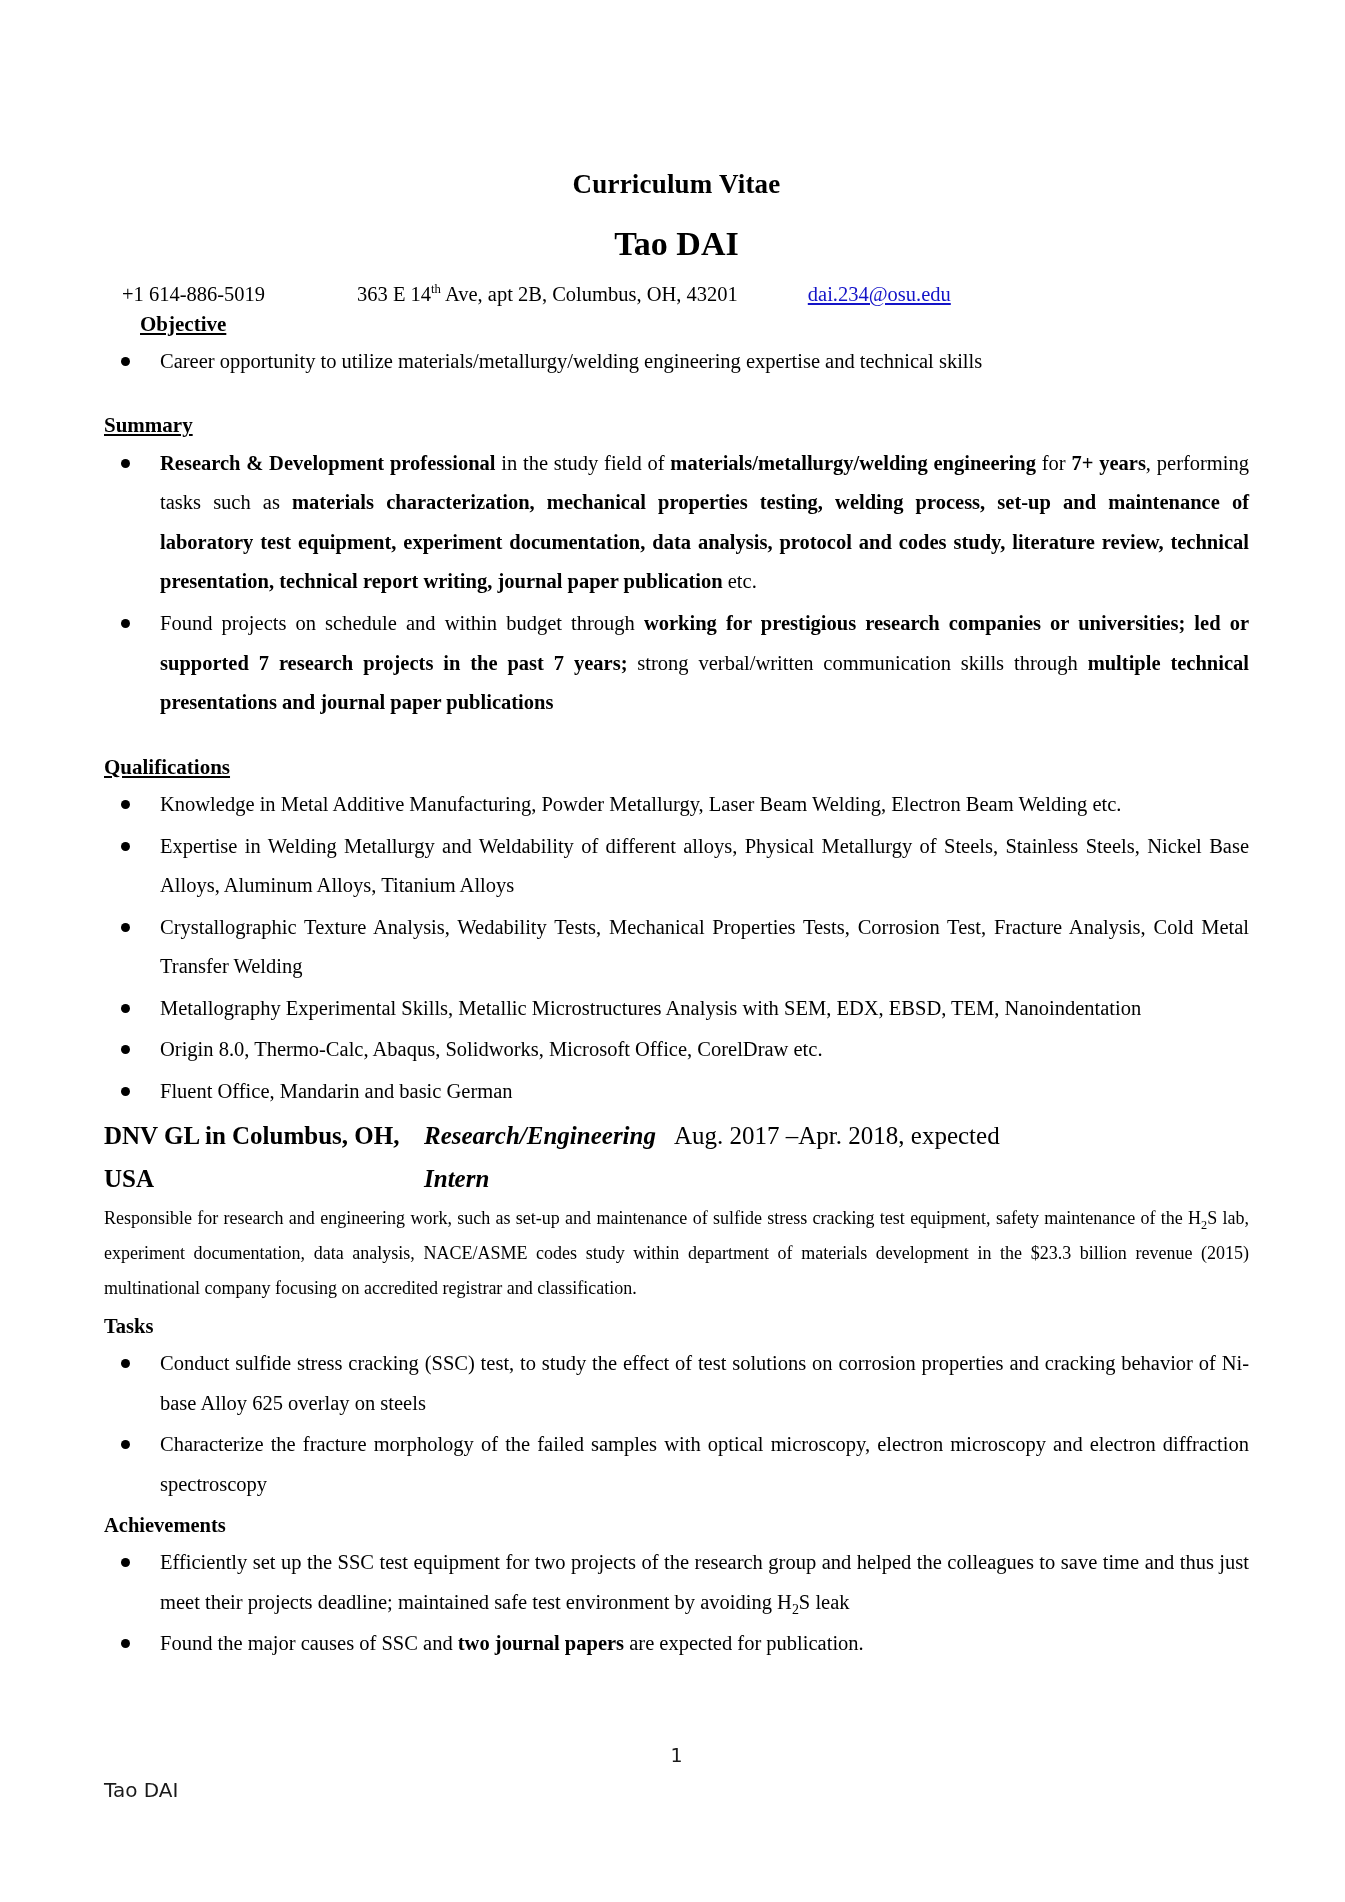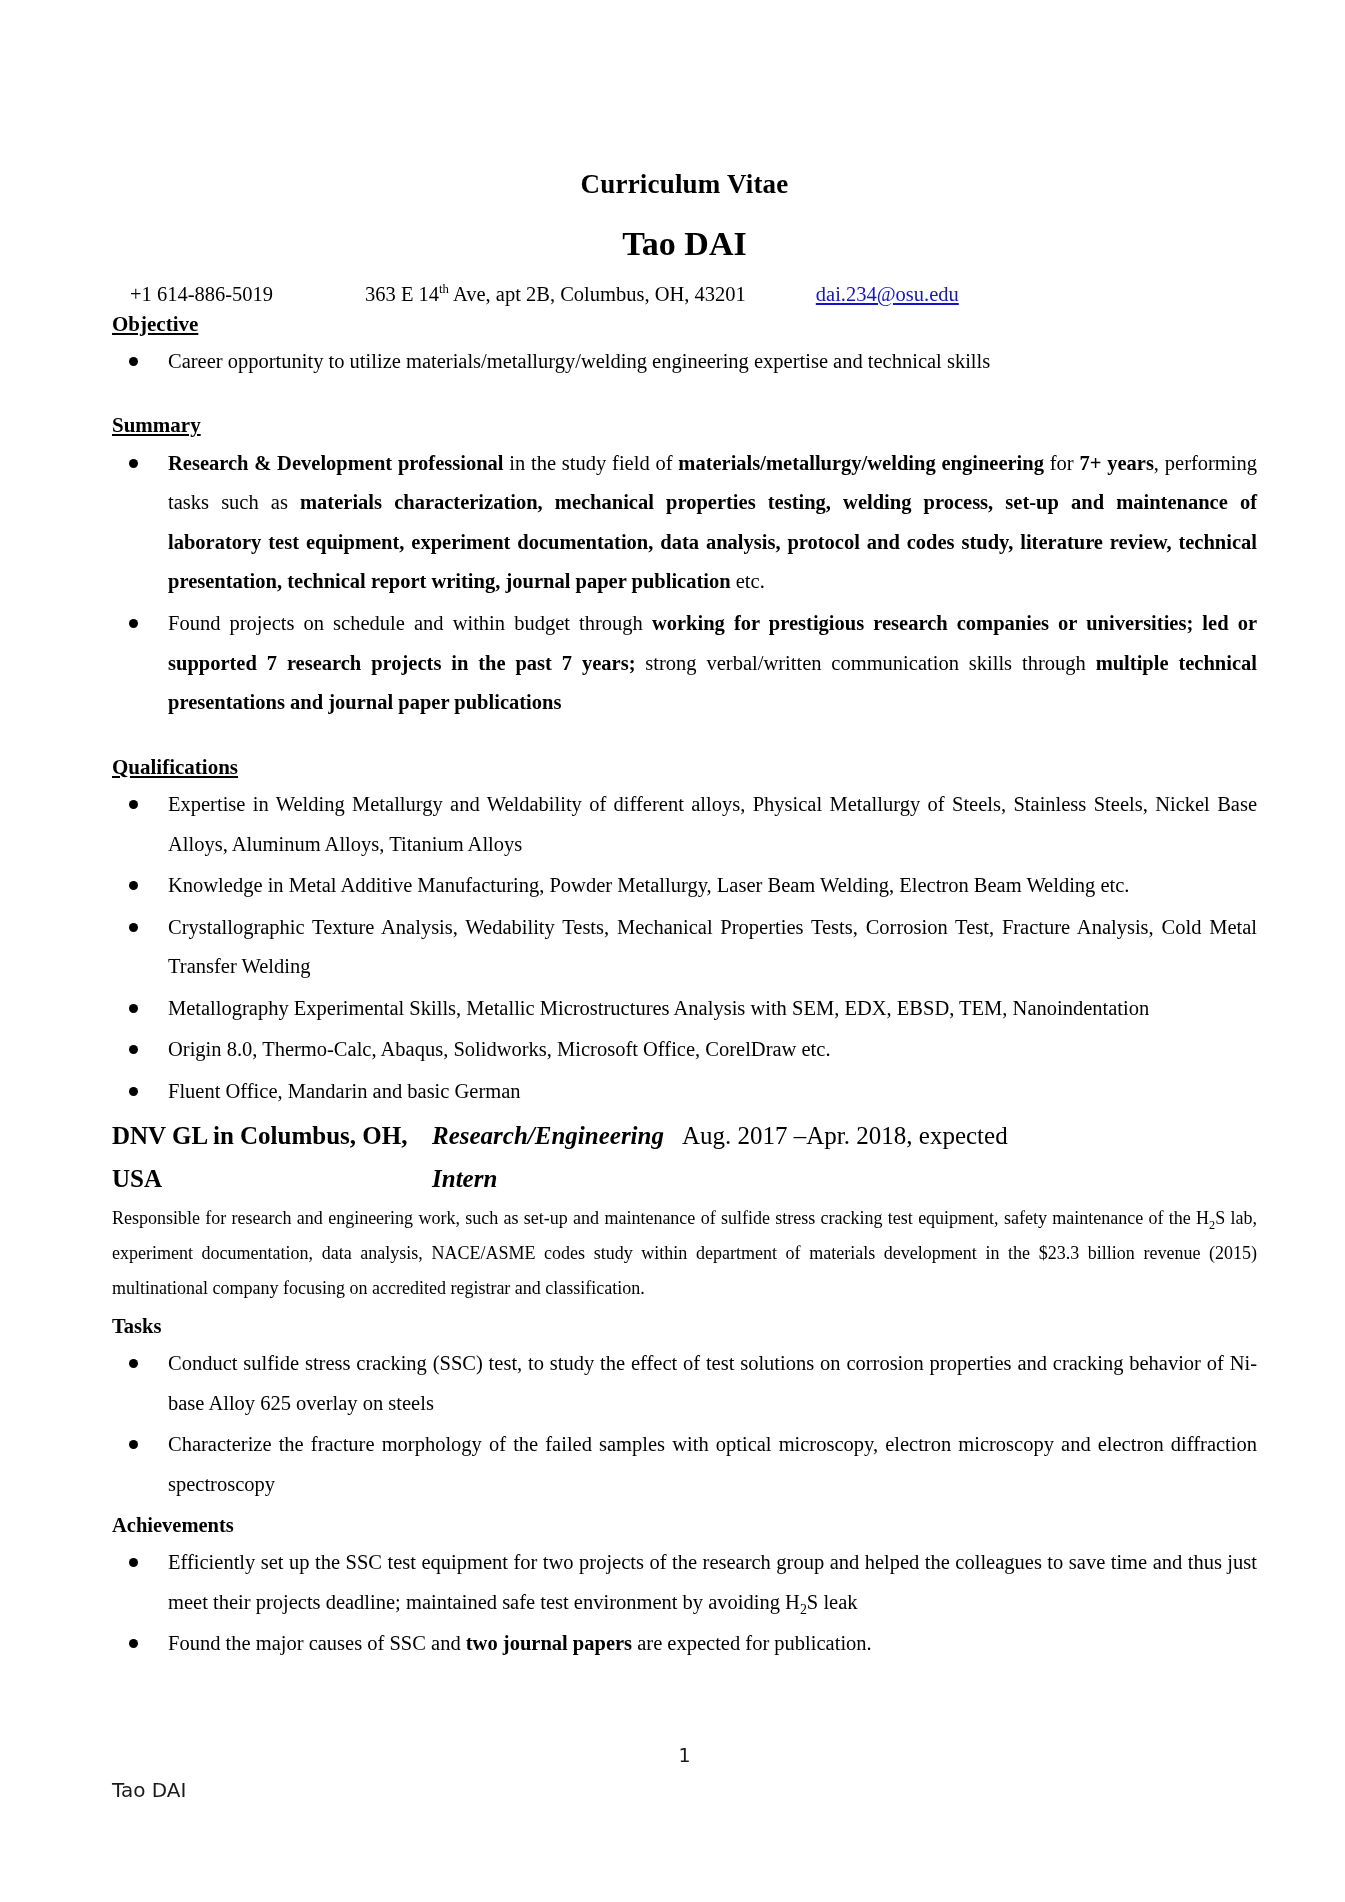--- a/index.html
+++ b/index.html
@@ -10,21 +10,21 @@
   body {
     width: 1345px;
     height: 1902px;
     position: relative;
     font-family: "Liberation Serif", "DejaVu Serif", serif;
     color: #000000;
     -webkit-font-smoothing: antialiased;
   }
   .page {
     position: absolute;
-    left: 12px; top: 0;
+    left: 4px; top: 0;
     width: 1167px;
     height: 1902px;
     background: #ffffff;
     box-sizing: border-box;
     padding: 0;
   }
   .content {
     position: absolute;
     left: 100px;
     top: 168px;
@@ -74,21 +74,21 @@
   .section { margin: 0; }
   .section-heading {
     font-size: 21px;
     font-weight: bold;
     text-decoration: underline;
     margin: 0 0 2px 0;
     display: inline-block;
     line-height: 1.35;
   }
   .section-heading-wrap { margin-top: 30px; }
-  .section-heading-wrap.first { margin-top: 4px; }
+  .section-heading-wrap.first { margin-top: 4px; margin-left: 36px; }
 
   .sub-heading {
     font-size: 20.5px;
     font-weight: bold;
     margin: 6px 0 2px 0;
     line-height: 1.5;
   }
 
   
   ul.bullets {
@@ -191,22 +191,22 @@
         <li><span><b>Research &amp; Development professional</b><span> in the study field of </span><b>materials/metallurgy/welding engineering</b><span> for </span><b>7+ years</b><span>, performing tasks such as </span><b>materials characterization, mechanical properties testing, welding process, set-up and maintenance of laboratory test equipment, experiment documentation, data analysis, protocol and codes study, literature review, technical presentation, technical report writing, journal paper publication</b><span> etc.</span></span></li>
         <li><span><span>Found projects on schedule and within budget through </span><b>working for prestigious research companies or universities; led or supported 7 research projects in the past 7 years;</b><span> strong verbal/written communication skills through </span><b>multiple technical presentations and journal paper publications</b></span></li>
       </ul>
     </div>
 
     <div class="section">
       <div class="section-heading-wrap">
         <div class="section-heading">Qualifications</div>
       </div>
       <ul class="bullets">
+        <li><span><span>Knowledge in Metal Additive Manufacturing, Powder Metallurgy, Laser Beam Welding, Electron Beam Welding etc.</span></span></li>
         <li><span><span>Expertise in Welding Metallurgy and Weldability of different alloys, Physical Metallurgy of Steels, Stainless Steels, Nickel Base Alloys, Aluminum Alloys, Titanium Alloys</span></span></li>
-        <li><span><span>Knowledge in Metal Additive Manufacturing, Powder Metallurgy, Laser Beam Welding, Electron Beam Welding etc.</span></span></li>
         <li><span><span>Crystallographic Texture Analysis, Wedability Tests, Mechanical Properties Tests, Corrosion Test, Fracture Analysis, Cold Metal Transfer Welding</span></span></li>
         <li><span><span>Metallography Experimental Skills, Metallic Microstructures Analysis with SEM, EDX, EBSD, TEM, Nanoindentation</span></span></li>
         <li><span><span>Origin 8.0, Thermo-Calc, Abaqus, Solidworks, Microsoft Office, CorelDraw etc.</span></span></li>
         <li><span><span>Fluent Office, Mandarin and basic German</span></span></li>
       </ul>
     </div>
 
     <div class="section">
 
       <div class="job-line">

